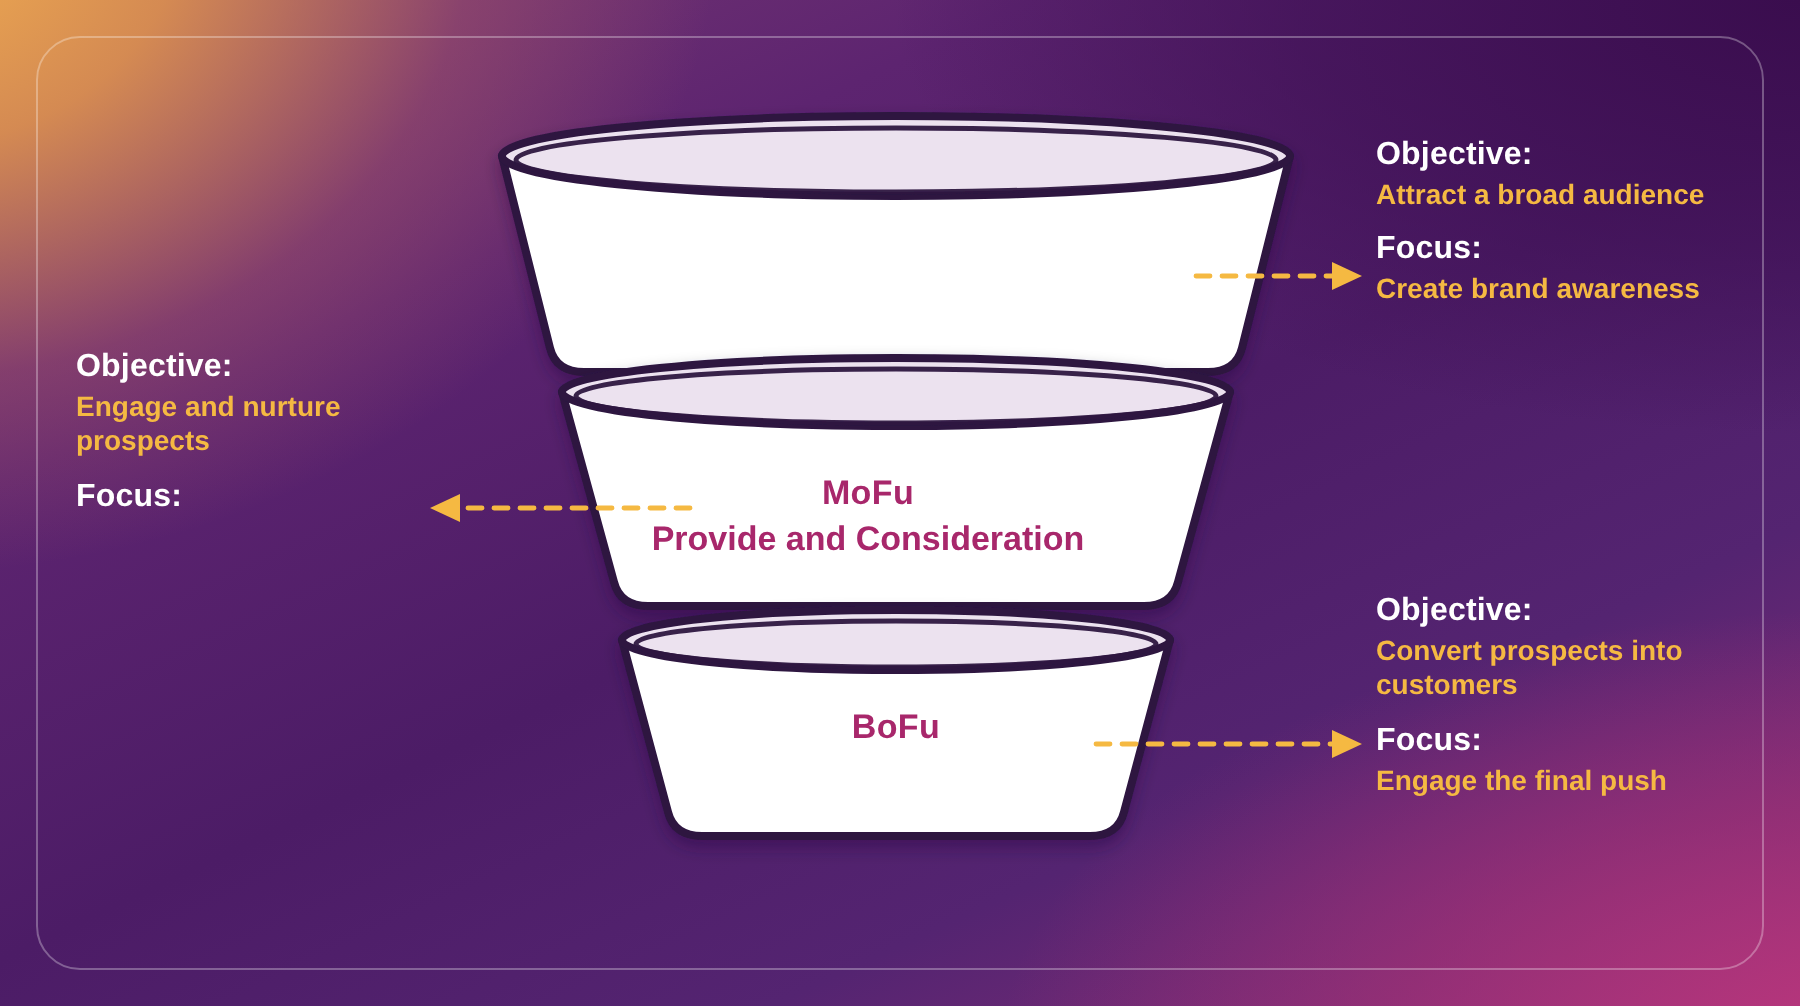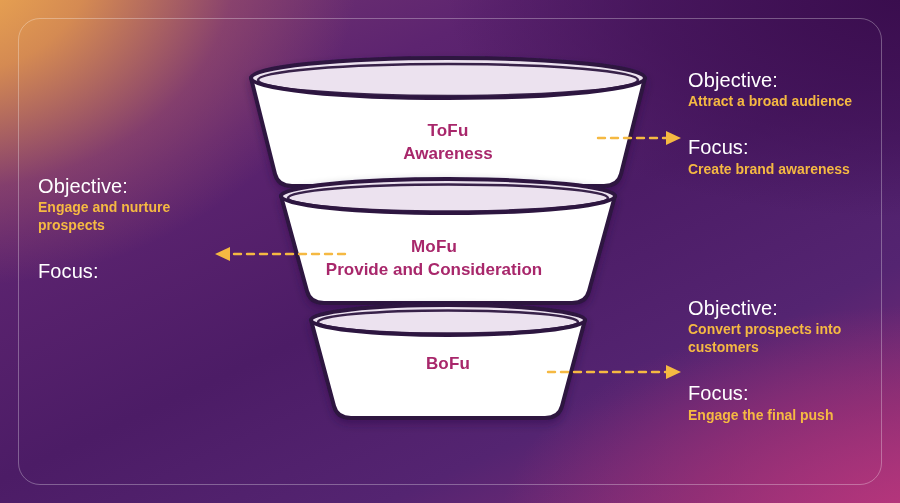--- a/index.html
+++ b/index.html
@@ -55,33 +55,33 @@
   }
 
   #cap-tofu { left:348px; top:121px; width:200px; }
   #cap-mofu { left:284px; top:237px; width:300px; }
   #cap-bofu { left:318px; top:354px; width:260px;text-align:center; }
 
   
   .ann { position:absolute; }
   .ann-label {
     color:#ffffff;
-    font-size:20px;
-    font-weight:normal;
+    font-size:16px;
+    font-weight:bold;
     line-height:1.22;
     letter-spacing:0.1px;
   }
   .ann-value {
     color:#f5b942;
     font-size:14px;
     font-weight:bold;
     line-height:1.28;
     margin-top:1px;
   }
-  .ann-block + .ann-block { margin-top:24px; }
+  .ann-block + .ann-block { margin-top:9px; }
 
   #ann-tofu { left:688px; top:68px; width:190px; }
   #ann-mofu { left:38px;  top:174px; width:200px; text-align:left; }
   #ann-bofu { left:688px; top:296px; width:190px; }
 </style>
 </head>
 <body>
 
 <div id="stage">
 
@@ -139,24 +139,20 @@
       <line x1="345" y1="254" x2="228" y2="254" stroke="#f5b942" stroke-width="2.4" stroke-dasharray="7 6" stroke-linecap="round"></line>
       <path d="M 230,247 L 215,254 L 230,261 Z" fill="#f5b942"></path>
     </g>
 
     <g>
       <line x1="548" y1="372" x2="668" y2="372" stroke="#f5b942" stroke-width="2.4" stroke-dasharray="7 6" stroke-linecap="round"></line>
       <path d="M 666,365 L 681,372 L 666,379 Z" fill="#f5b942"></path>
     </g>
   </svg>
 
-  <div class="tier-caption" id="cap-tofu">
-    <span class="tier-abbr">ToFu</span>
-    <span class="tier-stage">Awareness</span>
-  </div>
 
   <div class="tier-caption" id="cap-mofu">
     <span class="tier-abbr">MoFu</span>
     <span class="tier-stage">Provide and Consideration</span>
   </div>
 
   <div class="tier-caption" id="cap-bofu">
     <span class="tier-abbr">BoFu</span>
   </div>
 

